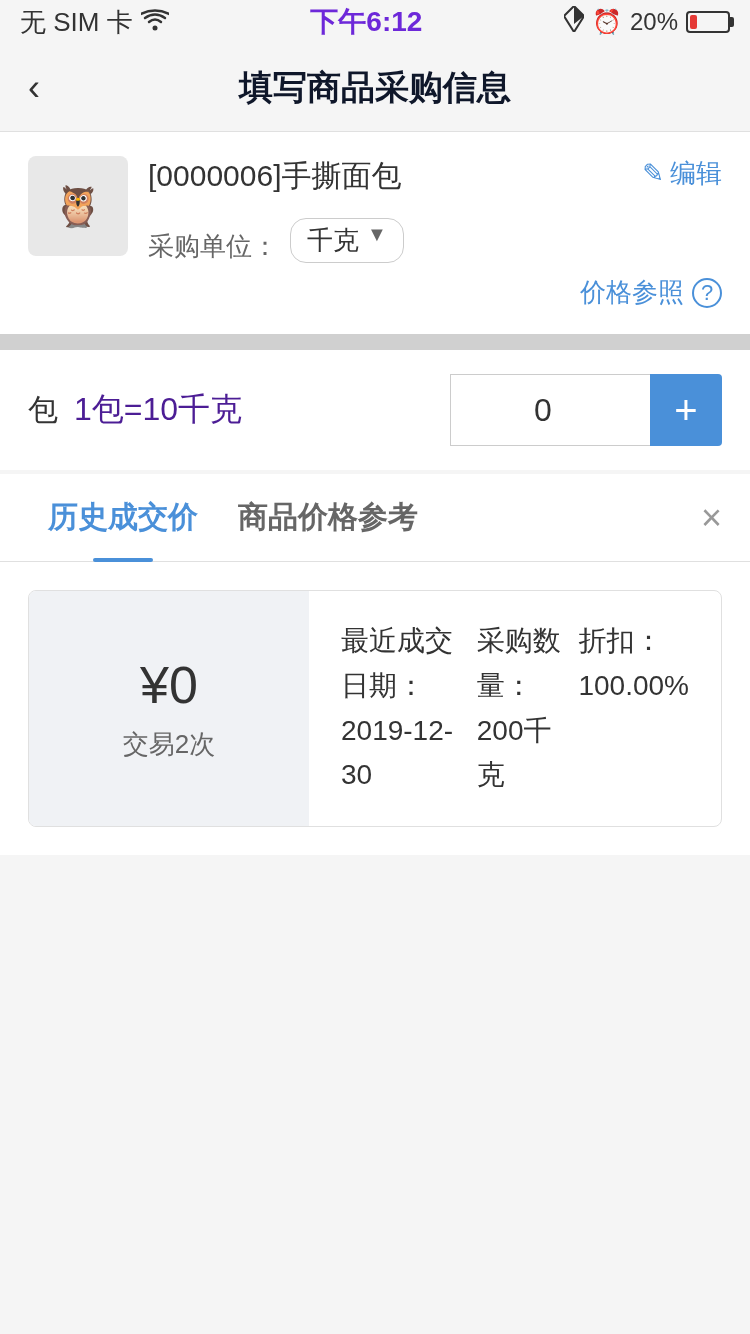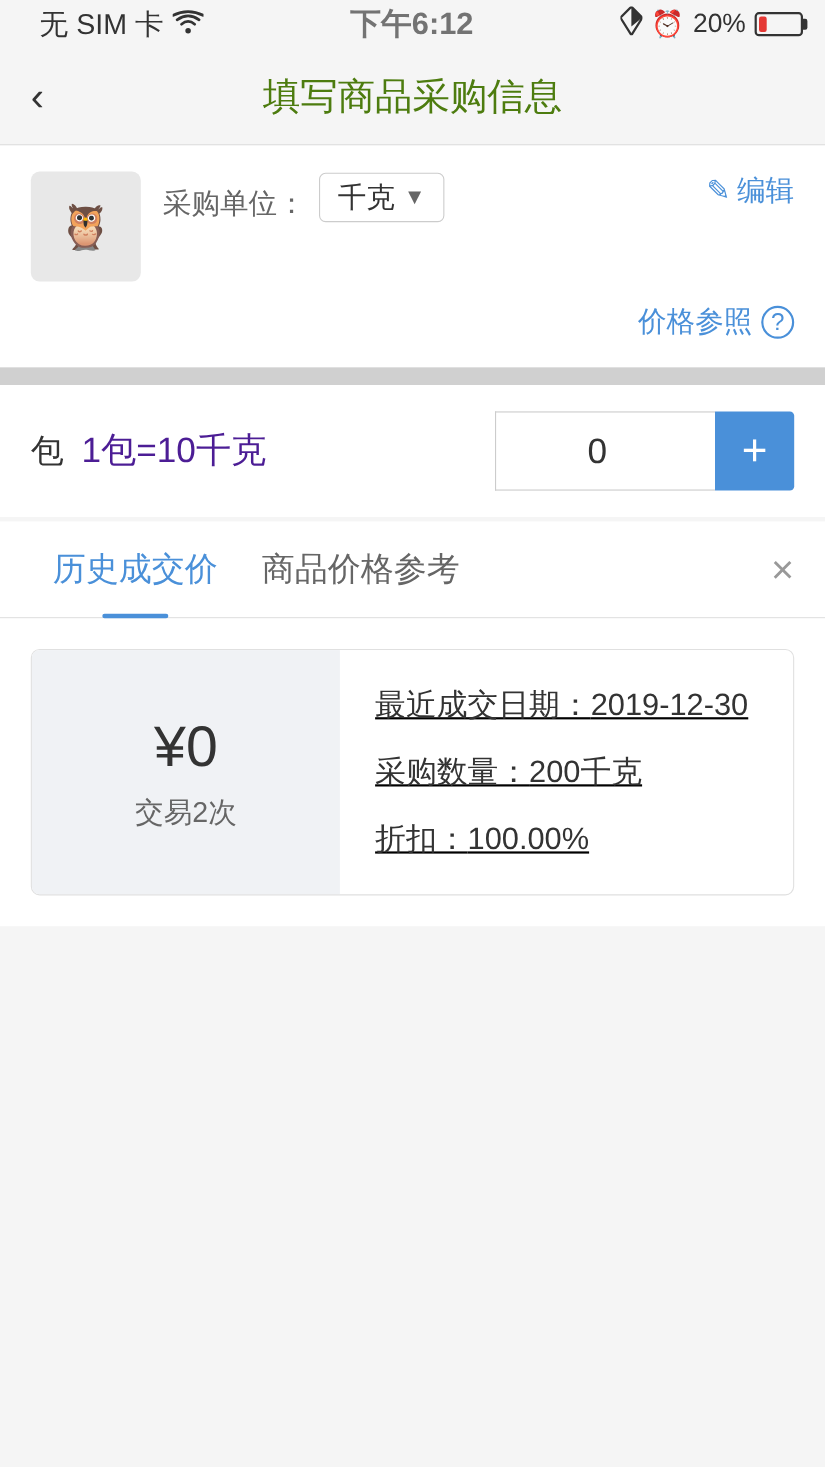--- a/index.html
+++ b/index.html
@@ -22,25 +22,24 @@
       justify-content: space-between;
       padding: 0 20px;
     }
     .status-left {
       font-size: 26px;
       color: #333;
       font-weight: 500;
       display: flex;
       align-items: center;
       gap: 8px;
-      margin-left: 16px;
     }
     .status-center {
       font-size: 28px;
-      color: #737373;
+      color: #6d28d9;
       font-weight: 600;
     }
     .status-right {
       display: flex;
       align-items: center;
       gap: 8px;
       font-size: 24px;
       color: #333;
     }
     .battery-icon {
@@ -89,22 +88,22 @@
     }
     .header-back {
       position: absolute;
       left: 28px;
       font-size: 36px;
       color: #333;
       cursor: pointer;
     }
     .header-title {
       font-size: 34px;
-      color: #4d7c0f;
-      font-weight: 400;
+      color: #0f172a;
+      font-weight: 700;
     }
 
     
     .product-card {
       width: 750px;
       background: #fff;
       padding: 24px 28px;
       margin-top: 0;
     }
     .product-header {
@@ -146,27 +145,27 @@
       align-items: center;
       gap: 12px;
     }
     .unit-label {
       font-size: 26px;
       color: #666;
       margin-top: 12px;
     }
     .unit-select {
       border: 1px solid #ccc;
-      border-radius: 6px;
+      border-radius: 16px;
       padding: 4px 16px;
       font-size: 26px;
       color: #333;
       background: #fff;
       display: flex;
-      align-items: center;
+      align-items: flex-start;
       gap: 8px;
       cursor: pointer;
     }
     .unit-select-arrow {
       font-size: 20px;
       color: #666;
     }
     .product-edit {
       font-size: 26px;
       color: #4a90d9;
@@ -265,20 +264,21 @@
       display: flex;
       align-items: center;
       justify-content: space-between;
       padding: 0 28px;
       border-bottom: 1px solid #e0e0e0;
       height: 88px;
     }
     .tabs-left {
       display: flex;
       gap: 0;
+      font-weight: bold;
     }
     .tab-item {
       padding: 0 20px;
       height: 88px;
       display: flex;
       flex-direction: column;
       align-items: center;
       justify-content: center;
       font-size: 30px;
       color: #666;
@@ -335,24 +335,22 @@
     }
     .price-sub {
       font-size: 26px;
       color: #666;
       margin-top: 12px;
     }
     .price-card-right {
       flex: 1;
       padding: 28px 32px;
       display: flex;
-      flex-direction: column;
       justify-content: center;
       gap: 16px;
-      text-decoration: underline;
     }
     .price-detail-row {
       font-size: 28px;
       color: #333;
       line-height: 1.6;
     }
   </style>
 </head>
 <body>
 
@@ -392,20 +390,23 @@
   <span class="header-title">填写商品采购信息</span>
 </div>
 
 <div class="product-card">
   <div class="product-header">
     <div class="product-left">
       <div class="product-thumb">
         <span class="owl-icon">🦉</span>
       </div>
       <div class="product-info">
+        <div class="product-name">
+          <span>[0000006]</span><span>手撕面包</span>
+        </div>
         <div class="unit-row">
           <span class="unit-label">采购单位：</span>
           <span class="unit-select">
             <span>千克</span>
             <span class="unit-select-arrow">▼</span>
           </span>
         </div>
       </div>
     </div>
     <div style="display:flex;flex-direction:column;align-items:flex-end;gap:40px;">

